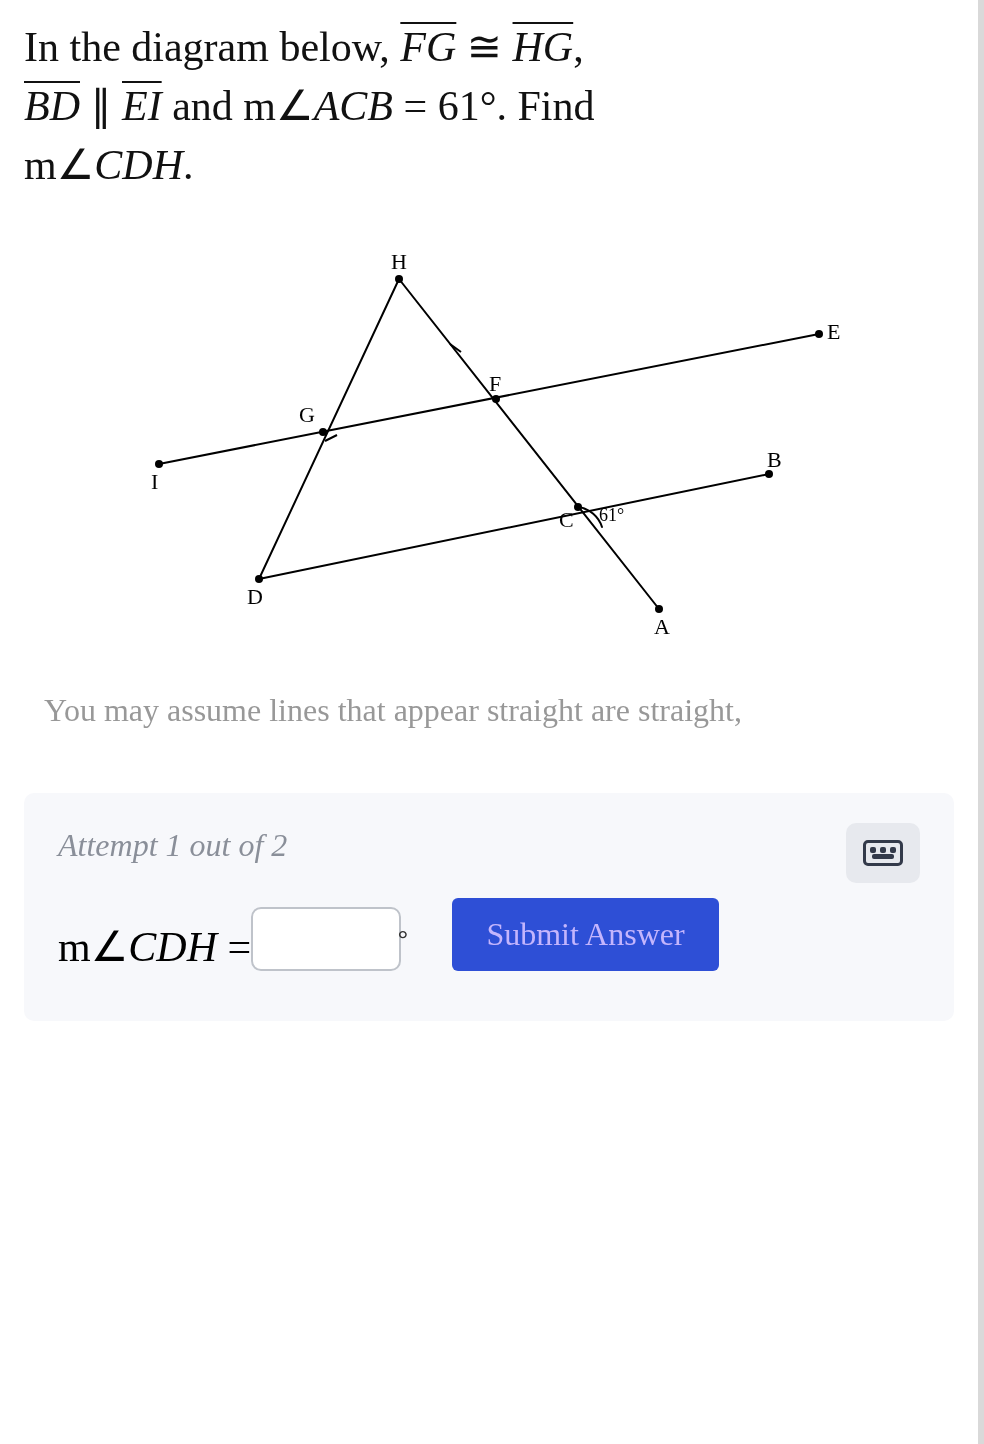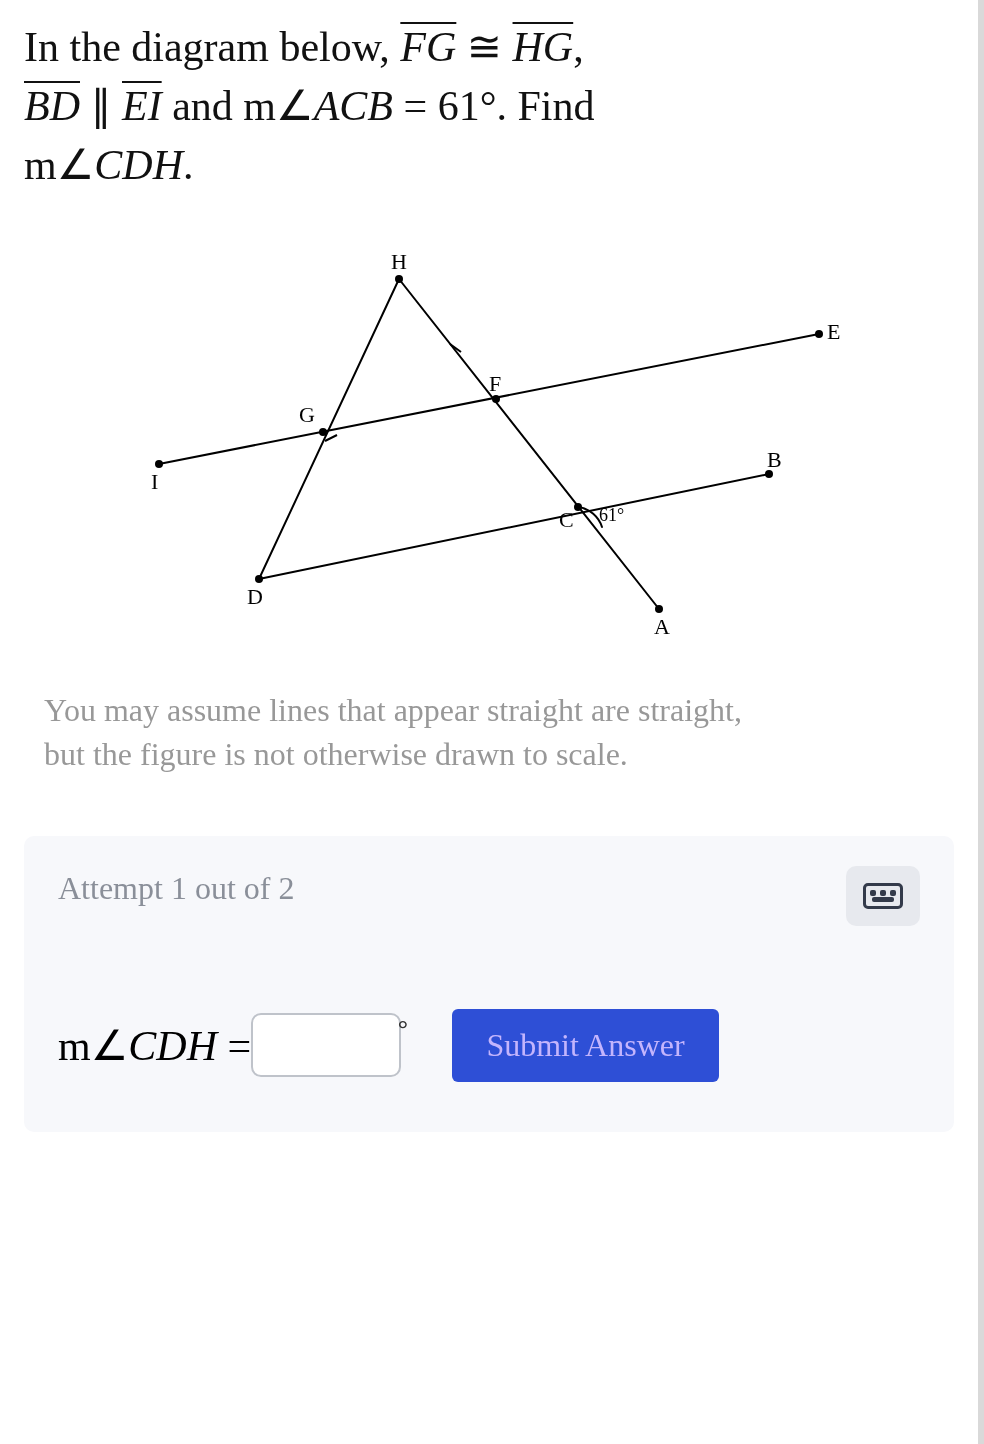--- a/index.html
+++ b/index.html
@@ -54,25 +54,26 @@
     font-family: -apple-system, BlinkMacSystemFont, "Segoe UI", Arial, sans-serif;
     font-weight: 700;
     font-size: 40px;
     color: #222;
     margin-bottom: 8px;
   }
   .attempt-line {
     font-family: Georgia, serif;
     font-size: 32px;
     color: #8a8f99;
-    margin-bottom: 102px;
+    margin-bottom: 34px;
+    font-style: italic;
   }
   .input-row {
     display:flex;
-    align-items:center;
+    align-items:flex-end;
   }
   .math-label {
     font-size: 42px;
     color: #000;
   }
   .ans-input {
     width: 150px;
     height: 64px;
     border: 2px solid #bfc3ca;
     border-radius: 10px;
@@ -175,21 +176,20 @@
         <text x="480" y="288">C</text>
         <text x="168" y="365">D</text>
         <text x="575" y="395">A</text>
         <text x="520" y="282" font-size="18">61°</text>
       </g>
     </svg>
   </div>
 
   <div class="note">
     <span>You may assume lines that appear straight are straight,</span><br>
-    <span>but the figure is not otherwise drawn to scale.</span>
   </div>
 
   <div class="answer-box">
     <div class="kb-btn">
       <div class="kb-icon-rect"></div>
     </div>
     <div class="attempt-line">Attempt 1 out of 2</div>
     <div class="input-row">
       <span class="math-label">
         <span>m</span><span>∠</span><span class="mi">CDH</span><span> = </span>

